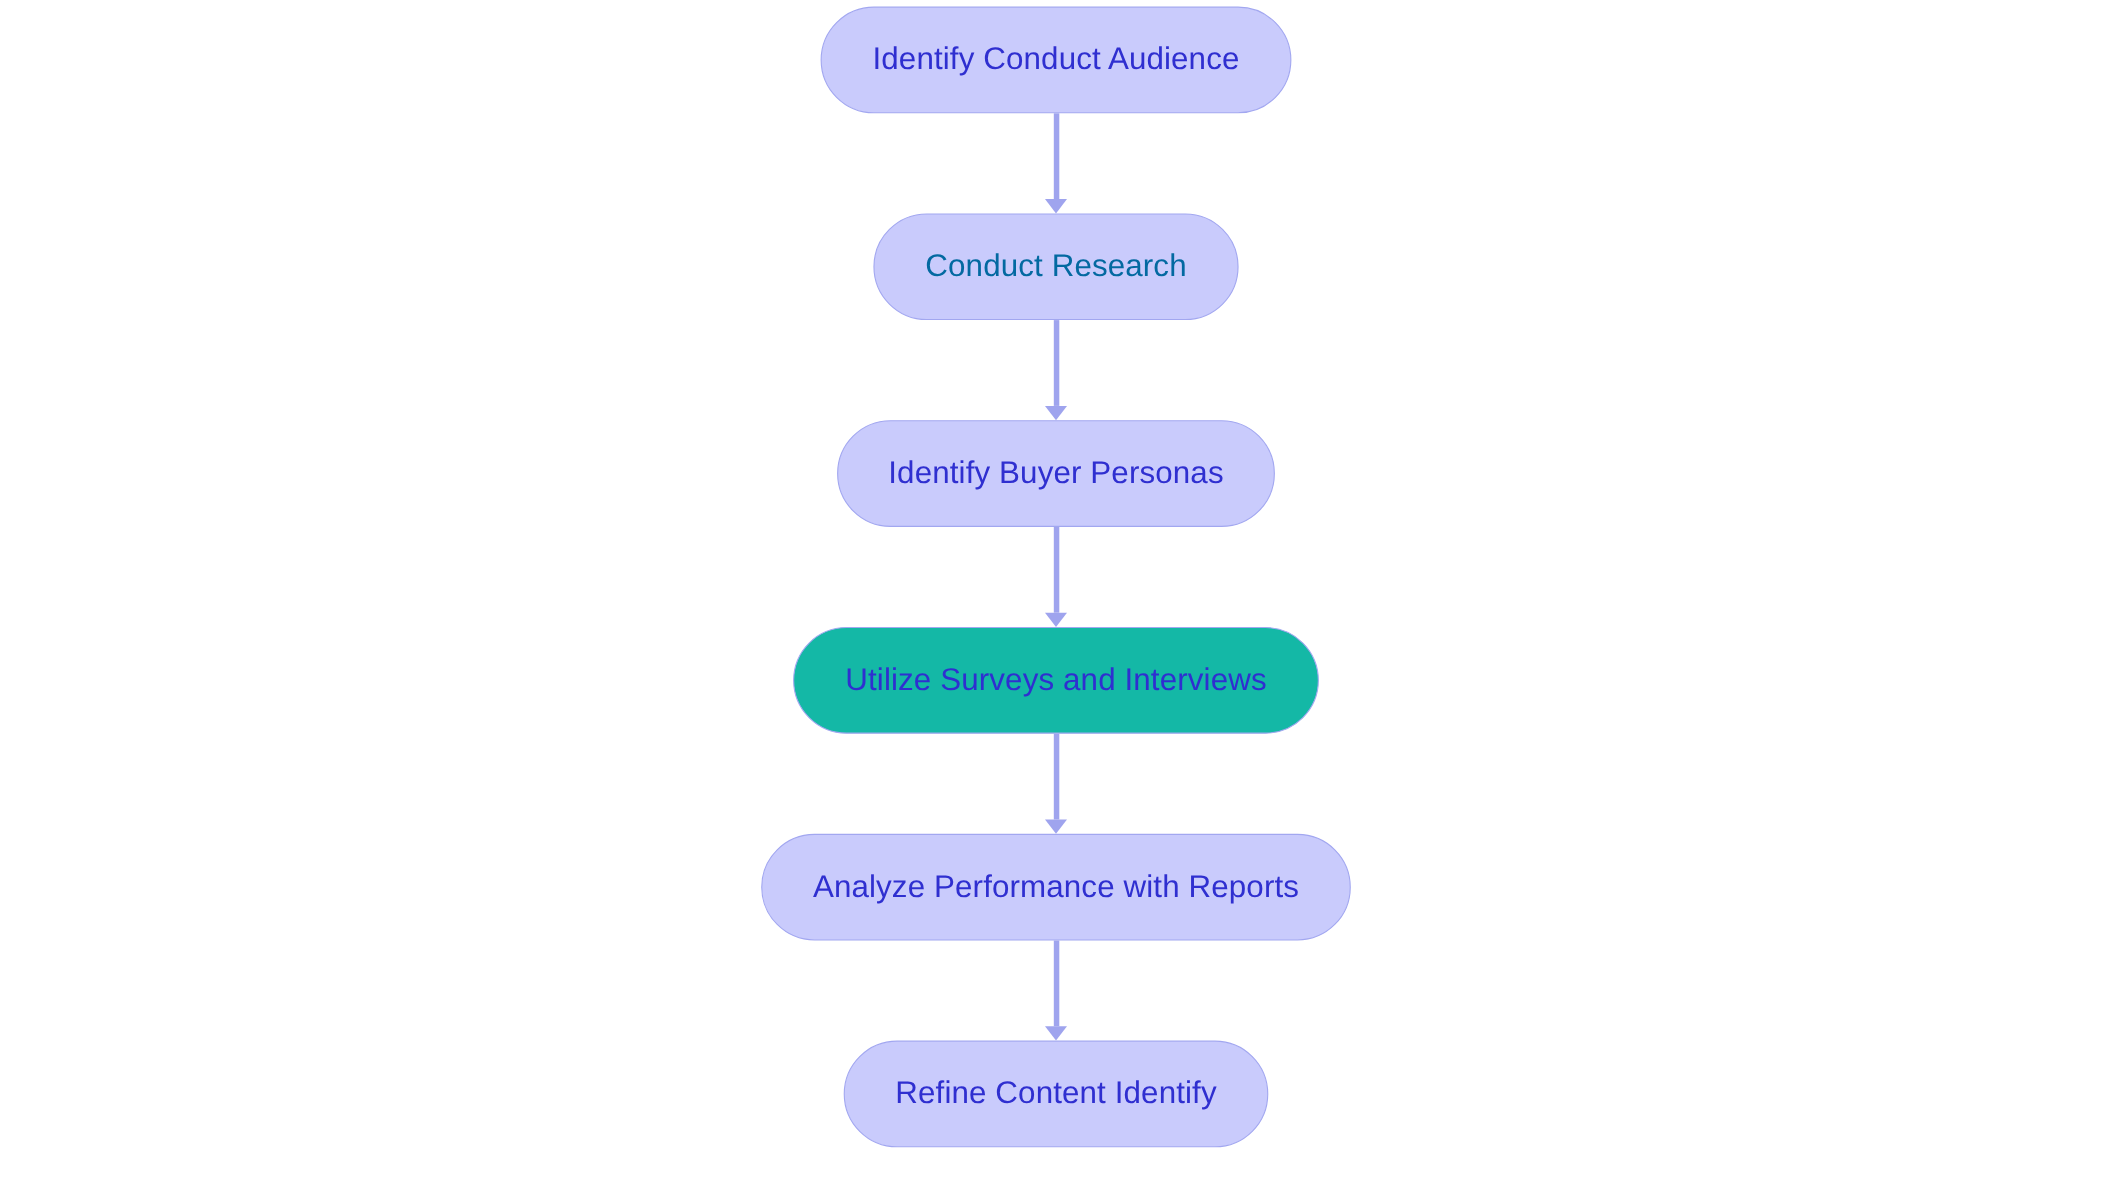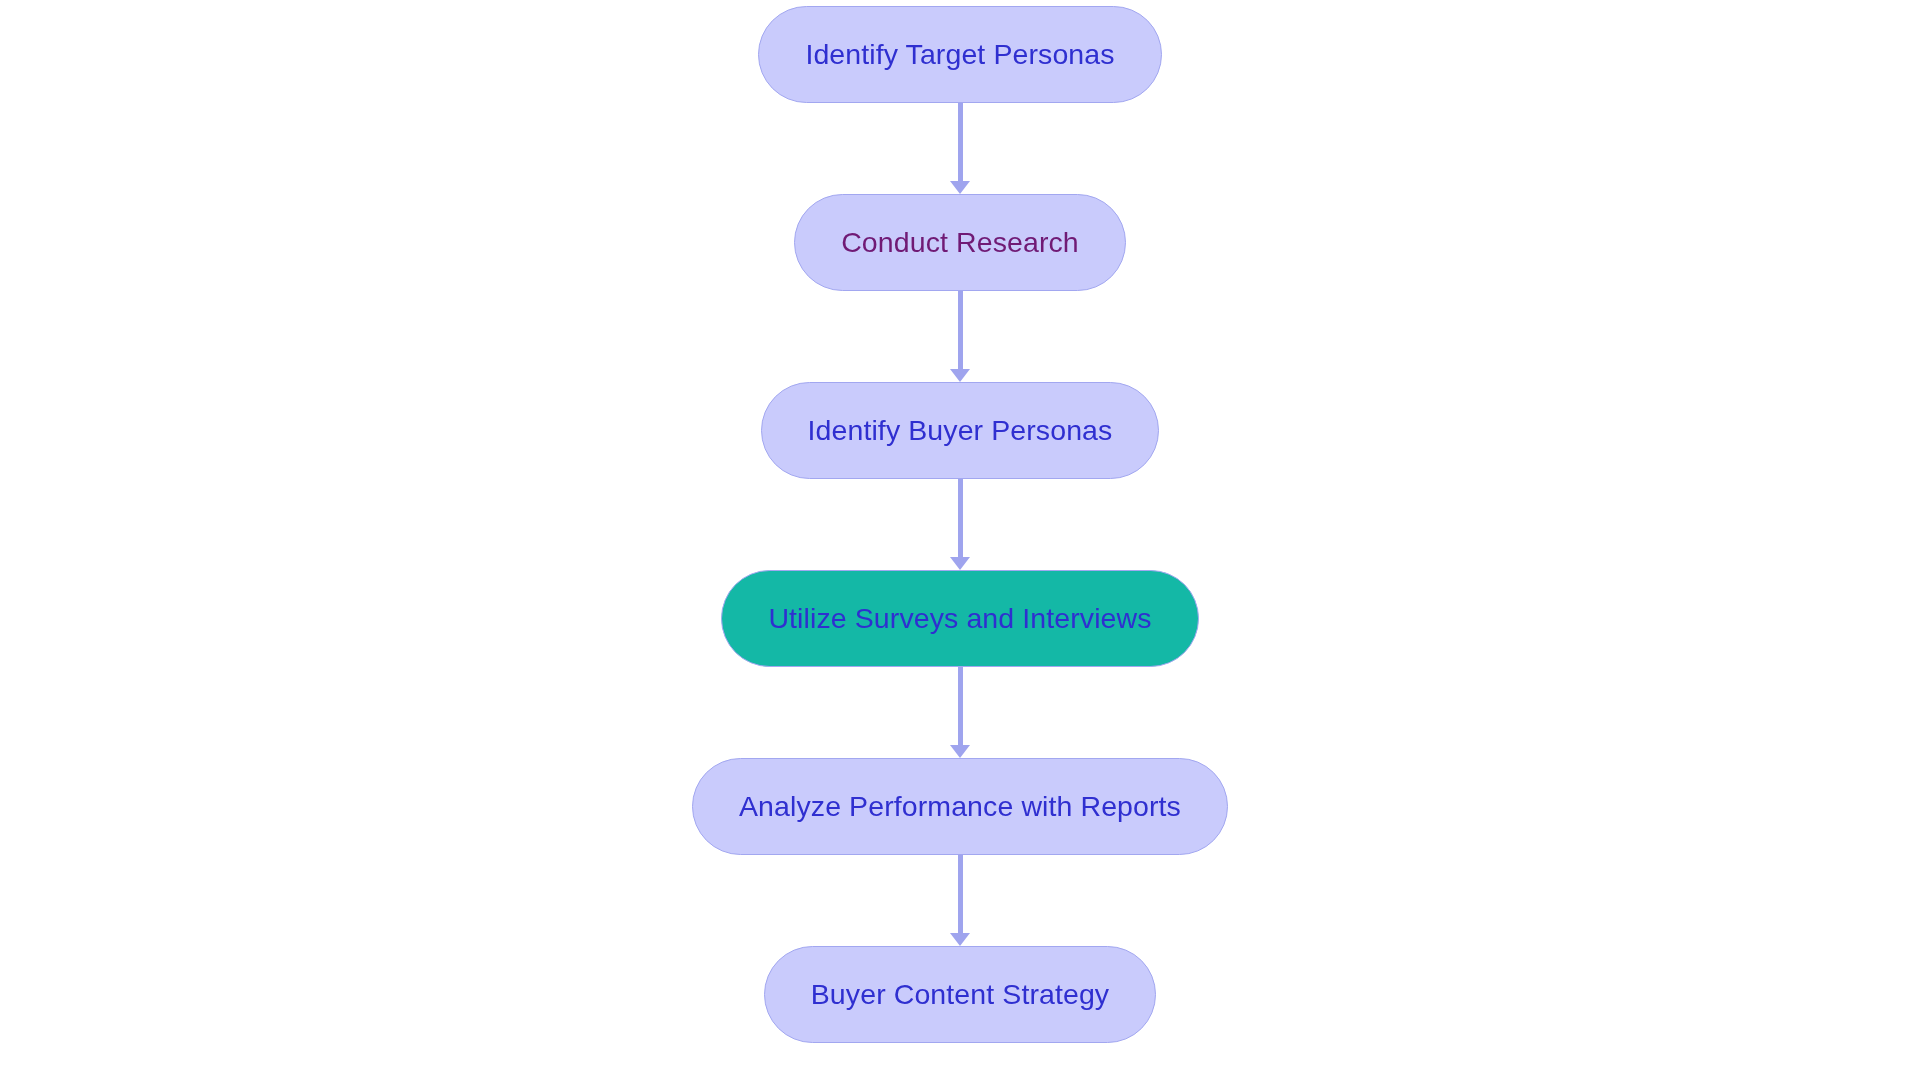--- a/index.html
+++ b/index.html
@@ -88,30 +88,30 @@
 </style>
 </head>
 <body style="background: rgb(255, 255, 255);">
 
 <div id="flow-canvas">
   <div class="flow-column">
 
     <div class="top-spacer"></div>
 
     <div class="node" style="background: rgb(201, 203, 252); border-color: rgb(162, 167, 240);">
-      <span class="node-label" style="color: rgb(47, 47, 208);">Identify Target Personas</span>
+      <span class="node-label" style="color: rgb(47, 47, 208);">Identify Conduct Audience</span>
     </div>
 
     <div class="connector">
       <div class="connector-stem" style="background: rgb(159, 164, 238);"></div>
       <div class="connector-head" style="border-top-color: rgb(159, 164, 238);"></div>
     </div>
 
     <div class="node" style="background: rgb(201, 203, 252); border-color: rgb(162, 167, 240);">
-      <span class="node-label" style="color: #701a75;">Conduct Research</span>
+      <span class="node-label" style="color: #0369a1;">Conduct Research</span>
     </div>
 
     <div class="connector">
       <div class="connector-stem" style="background: rgb(159, 164, 238);"></div>
       <div class="connector-head" style="border-top-color: rgb(159, 164, 238);"></div>
     </div>
 
     <div class="node" style="background: rgb(201, 203, 252); border-color: rgb(162, 167, 240);">
       <span class="node-label" style="color: rgb(47, 47, 208);">Identify Buyer Personas</span>
     </div>
@@ -133,17 +133,17 @@
     <div class="node" style="background: rgb(201, 203, 252); border-color: rgb(162, 167, 240);">
       <span class="node-label" style="color: rgb(47, 47, 208);">Analyze Performance with Reports</span>
     </div>
 
     <div class="connector">
       <div class="connector-stem" style="background: rgb(159, 164, 238);"></div>
       <div class="connector-head" style="border-top-color: rgb(159, 164, 238);"></div>
     </div>
 
     <div class="node" style="background: rgb(201, 203, 252); border-color: rgb(162, 167, 240);">
-      <span class="node-label" style="color: rgb(47, 47, 208);">Buyer Content Strategy</span>
+      <span class="node-label" style="color: rgb(47, 47, 208);">Refine Content Identify</span>
     </div>
 
   </div>
 </div>
 
 </body></html>

